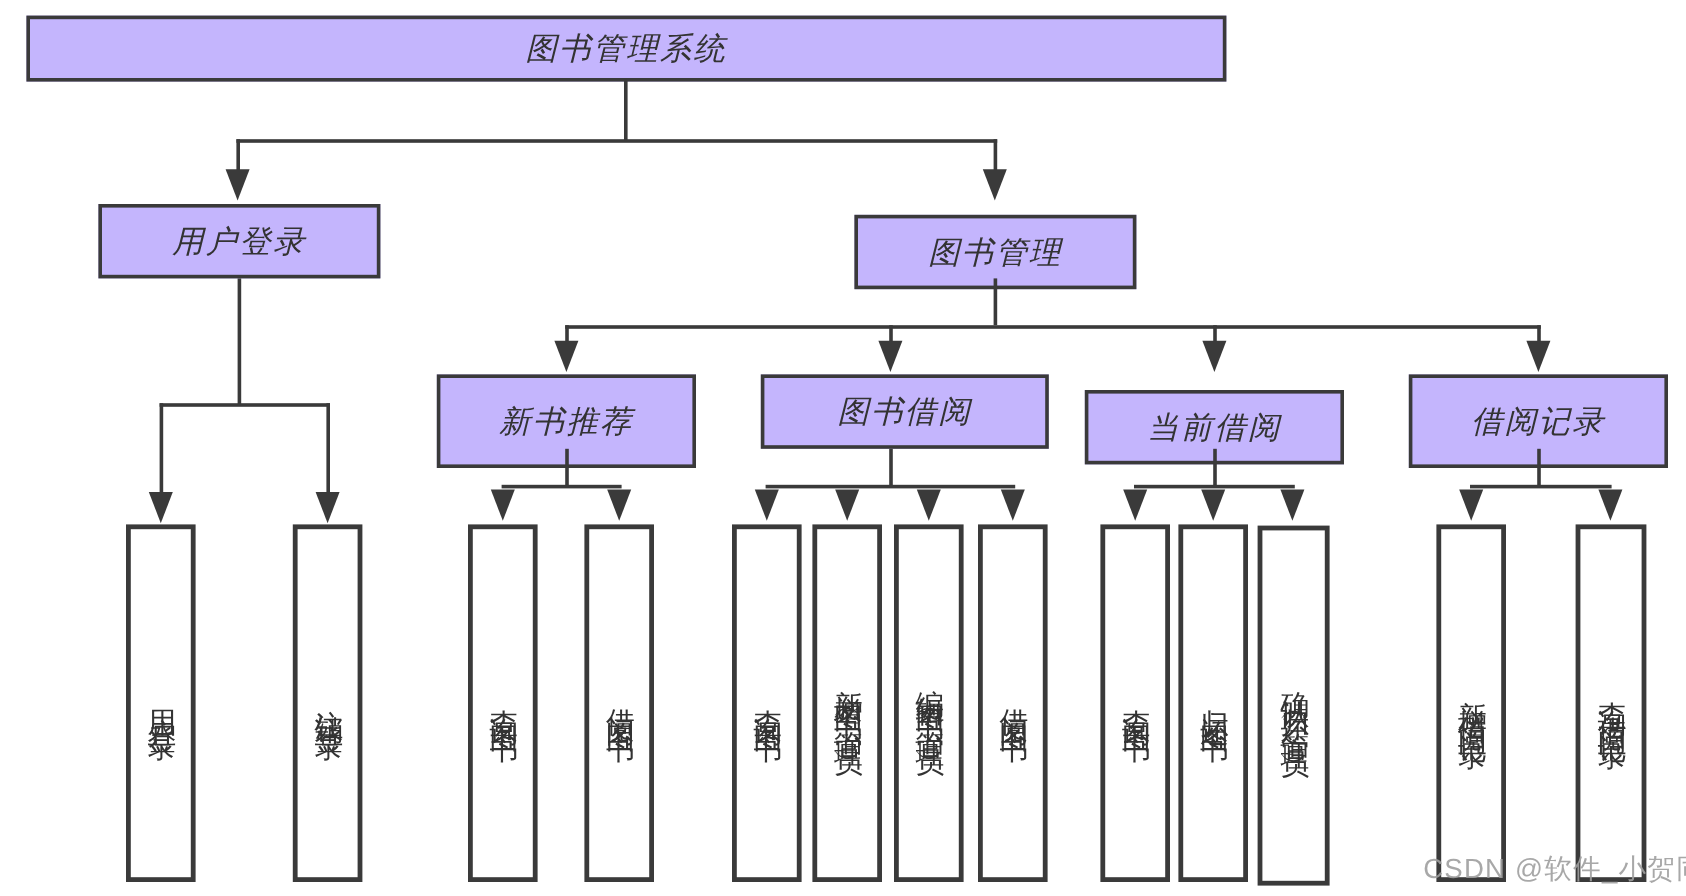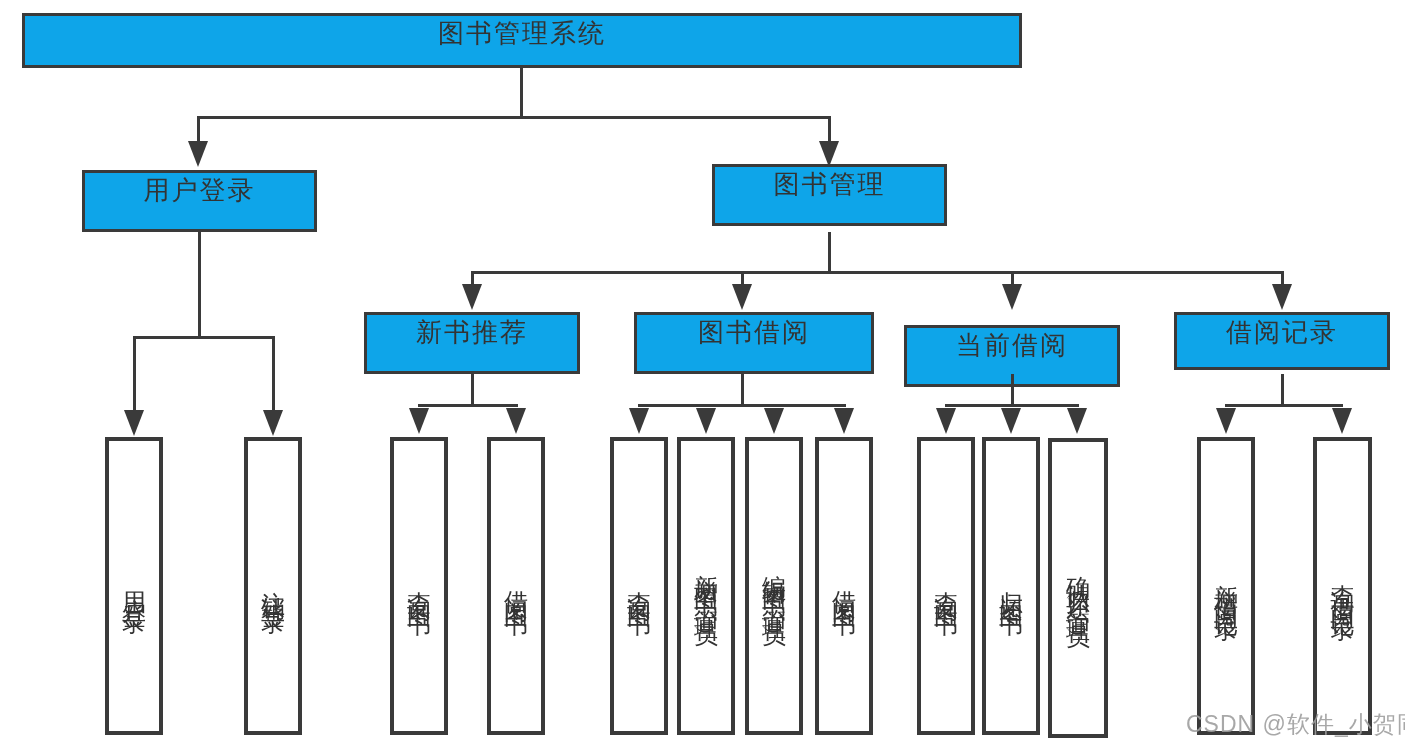--- a/index.html
+++ b/index.html
@@ -12,29 +12,30 @@
   body{font-family:"Liberation Sans", sans-serif;}
   .canvas{
     position:relative;
     width:1405px;
     height:747px;
     background:var(--bg);
     overflow:hidden;
   }
   .hbox{
     position:absolute;
-    background:#0ea5e9;
+    background:#c4b5fd;
     border:3px solid var(--line);
     display:flex;
-    align-items:flex-start;
+    align-items:center;
     justify-content:center;
     font-size:26px;
     letter-spacing:2px;
     color:var(--text);
     white-space:nowrap;
+    font-style:italic;
   }
   .vbox{
     position:absolute;
     background:#fff;
     border:4px solid var(--line);
     display:flex;
     align-items:center;
     justify-content:center;
     writing-mode:vertical-rl;
     text-orientation:mixed;
@@ -79,21 +80,21 @@
   <div class="vline" style="left:520px;top:66px;height:52px;"></div>
   <div class="hline" style="left:197px;top:116px;width:634px;"></div>
   <div class="vline" style="left:197px;top:116px;height:26px;"></div>
   <div class="arrow" style="left:188px;top:141px;"></div>
   <div class="vline" style="left:828px;top:116px;height:26px;"></div>
   <div class="arrow" style="left:819px;top:141px;"></div>
 
   <div class="hbox" style="left:82px;top:170px;width:235px;height:62px;">
     <span>用户登录</span>
   </div>
-  <div class="hbox" style="left:712px;top:164px;width:235px;height:62px;">
+  <div class="hbox" style="left:712px;top:179px;width:235px;height:62px;">
     <span>图书管理</span>
   </div>
 
   <div class="vline" style="left:198px;top:232px;height:106px;"></div>
   <div class="hline" style="left:133px;top:336px;width:142px;"></div>
   <div class="vline" style="left:133px;top:336px;height:75px;"></div>
   <div class="arrow" style="left:124px;top:410px;"></div>
   <div class="vline" style="left:272px;top:336px;height:75px;"></div>
   <div class="arrow" style="left:263px;top:410px;"></div>
 
@@ -101,30 +102,30 @@
   <div class="hline" style="left:471px;top:271px;width:813px;"></div>
   <div class="vline" style="left:471px;top:271px;height:14px;"></div>
   <div class="arrow" style="left:462px;top:284px;"></div>
   <div class="vline" style="left:741px;top:271px;height:14px;"></div>
   <div class="arrow" style="left:732px;top:284px;"></div>
   <div class="vline" style="left:1011px;top:271px;height:14px;"></div>
   <div class="arrow" style="left:1002px;top:284px;"></div>
   <div class="vline" style="left:1281px;top:271px;height:14px;"></div>
   <div class="arrow" style="left:1272px;top:284px;"></div>
 
-  <div class="hbox" style="left:364px;top:312px;width:216px;height:62px;">
+  <div class="hbox" style="left:364px;top:312px;width:216px;height:78px;">
     <span>新书推荐</span>
   </div>
   <div class="hbox" style="left:634px;top:312px;width:240px;height:62px;">
     <span>图书借阅</span>
   </div>
   <div class="hbox" style="left:904px;top:325px;width:216px;height:62px;">
     <span>当前借阅</span>
   </div>
-  <div class="hbox" style="left:1174px;top:312px;width:216px;height:58px;">
+  <div class="hbox" style="left:1174px;top:312px;width:216px;height:78px;">
     <span>借阅记录</span>
   </div>
 
   <div class="vline" style="left:471px;top:374px;height:32px;"></div>
   <div class="hline" style="left:418px;top:404px;width:100px;"></div>
   <div class="arrow" style="left:409px;top:408px;"></div>
   <div class="arrow" style="left:506px;top:408px;"></div>
 
   <div class="vline" style="left:741px;top:374px;height:32px;"></div>
   <div class="hline" style="left:638px;top:404px;width:208px;"></div>

